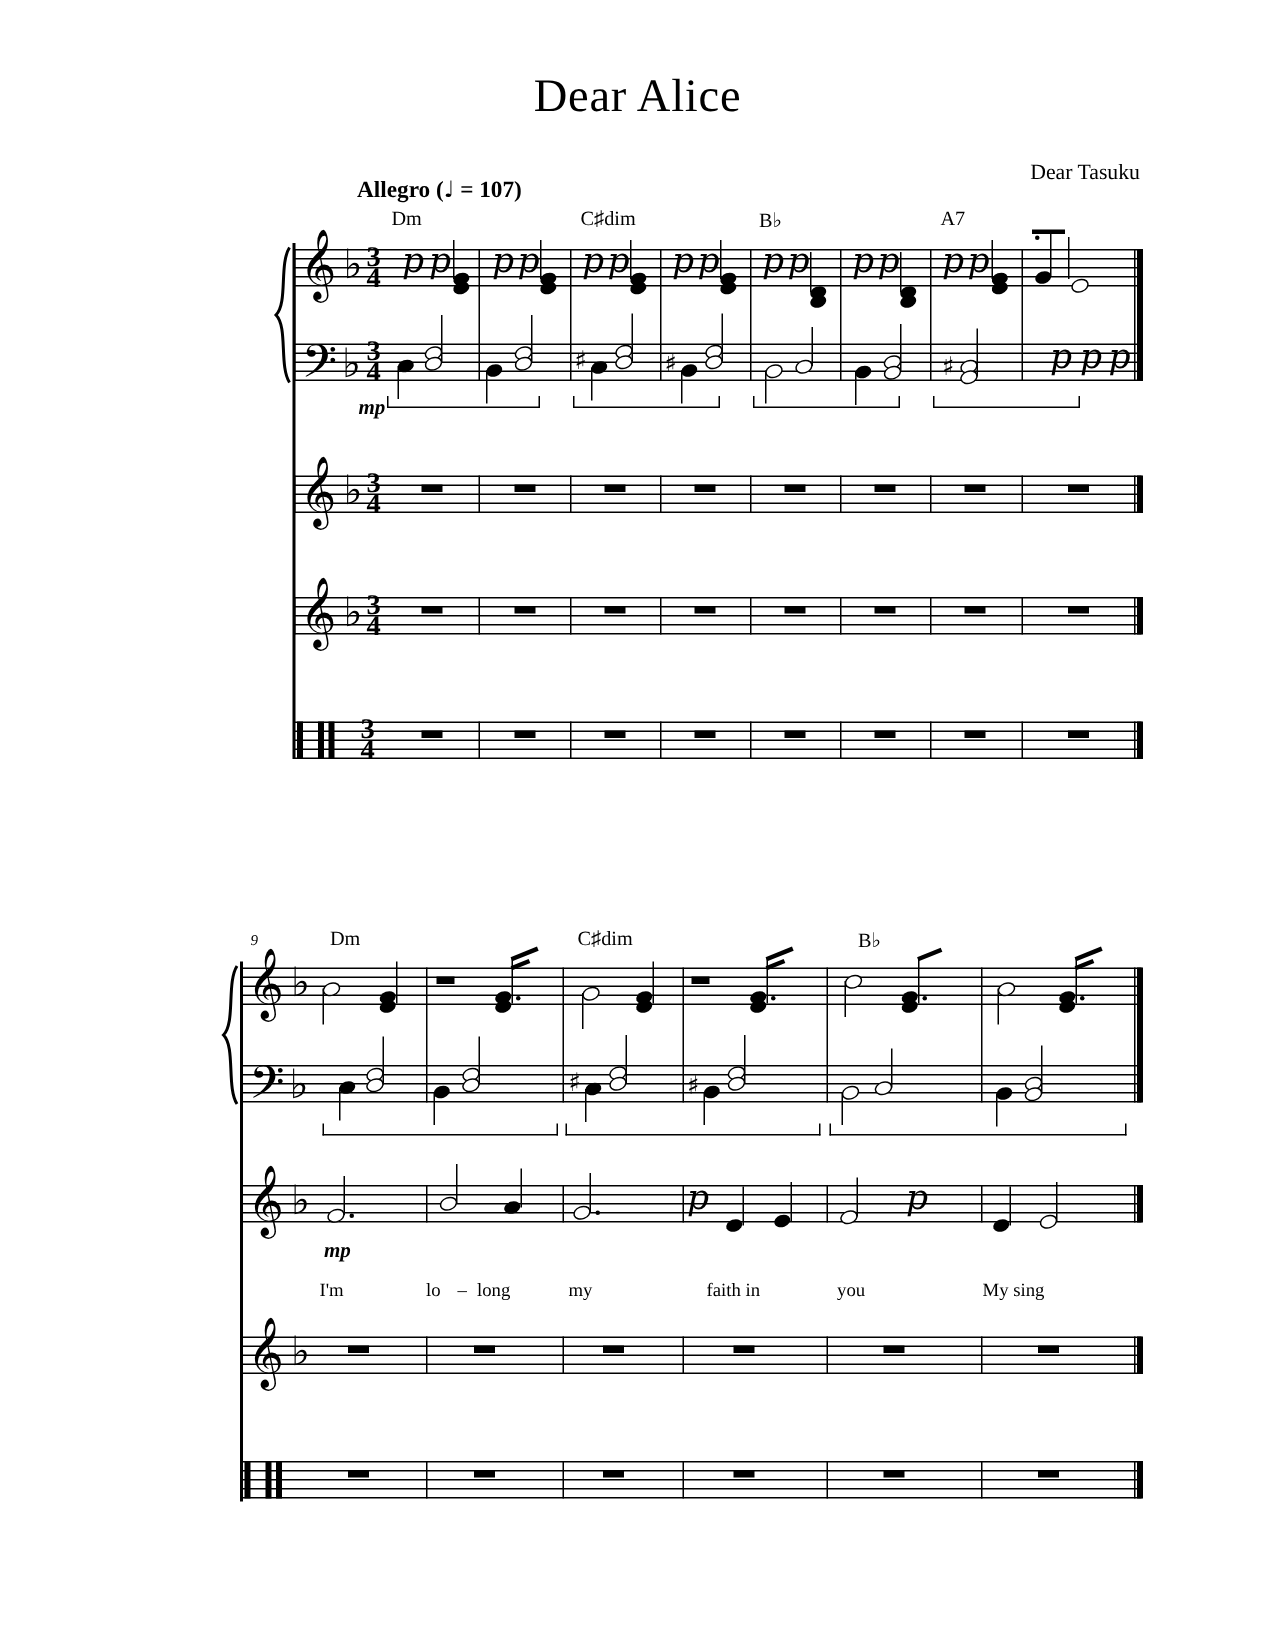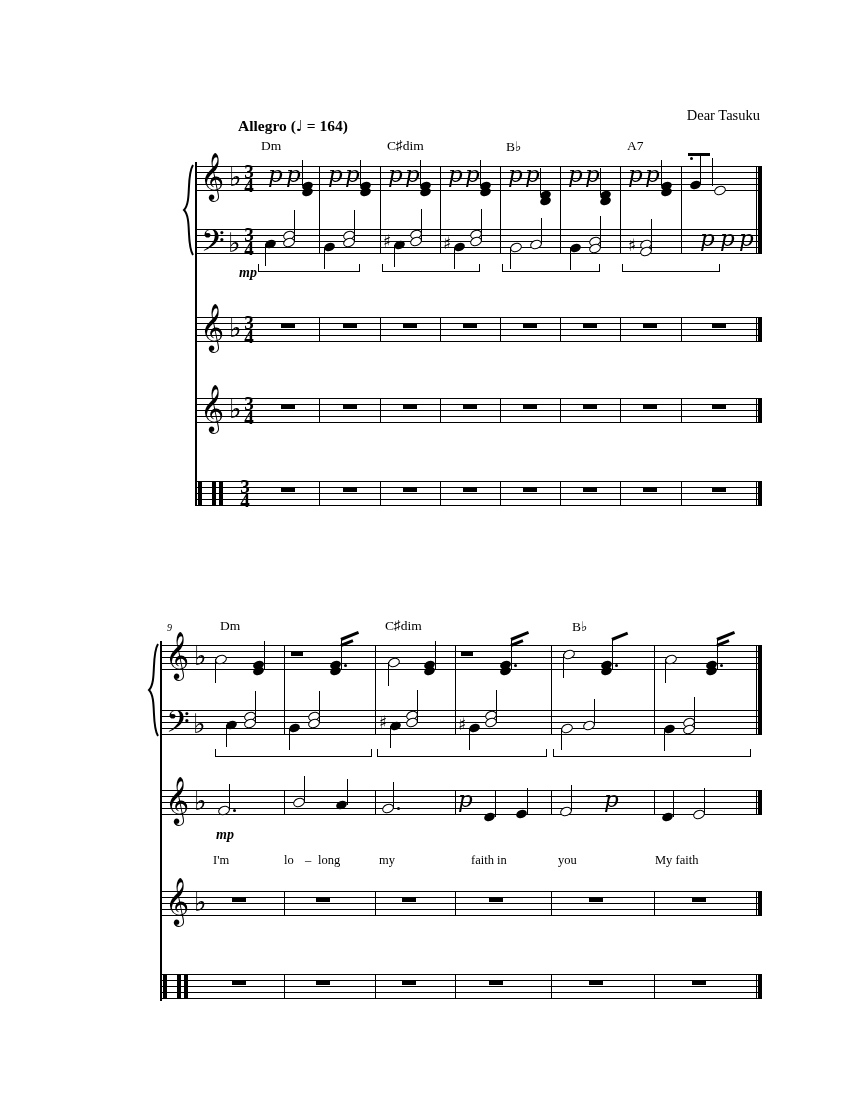--- a/index.html
+++ b/index.html
@@ -77,24 +77,25 @@
   .bracket { position:absolute; border-left:1px solid #000; border-right:1px solid #000; border-bottom:1px solid #000; }
 
   .lyric { position:absolute; font-size:12.5px; font-family:"Liberation Serif", serif; white-space:nowrap; }
   .measnum { position:absolute; font-size:10px; font-style:italic; font-family:"Liberation Serif", serif; }
 </style>
 </head>
 <body>
 
 <div class="page">
 
+  <div class="title">Dear Alice</div>
   <div class="composer">Dear Tasuku</div>
 
   <div class="tempo">
-    <span>Allegro (</span><span class="note">♩</span> <span>= 164)</span>
+    <span>Allegro (</span><span class="note">♩</span> <span>= 107)</span>
   </div>
 
   <div class="system" style="left:0;top:0;">
 
     <div class="sysbrace-line" style="left:195px;top:162px;height:344px;"></div>
 
     <div class="staff" style="left:196px;top:166px;width:565px;height:25px;">
       <div class="ln l0"></div>
         <div class="ln l1"></div>
         <div class="ln l2"></div>
@@ -523,21 +524,21 @@
 
     <div class="dyn" style="left:216px;top:827px;">mp</div>
 
     <div class="lyric" style="left:213px;top:853px;">I'm</div>
     <div class="lyric" style="left:284px;top:853px;">lo</div>
     <div class="lyric" style="left:305px;top:853px;">–</div>
     <div class="lyric" style="left:318px;top:853px;">long</div>
     <div class="lyric" style="left:379px;top:853px;">my</div>
     <div class="lyric" style="left:471px;top:853px;">faith in</div>
     <div class="lyric" style="left:558px;top:853px;">you</div>
-    <div class="lyric" style="left:655px;top:853px;">My faith</div>
+    <div class="lyric" style="left:655px;top:853px;">My sing</div>
 
     <div class="staff" style="left:161px;top:891px;width:600px;height:25px;">
       <div class="ln l0"></div>
         <div class="ln l1"></div>
         <div class="ln l2"></div>
         <div class="ln l3"></div>
         <div class="ln l4"></div>
     </div>
     <div class="clef treble" style="left:165px;top:881px;">𝄞</div>
     <div class="ks" style="left:194px;top:888px;">♭</div>

